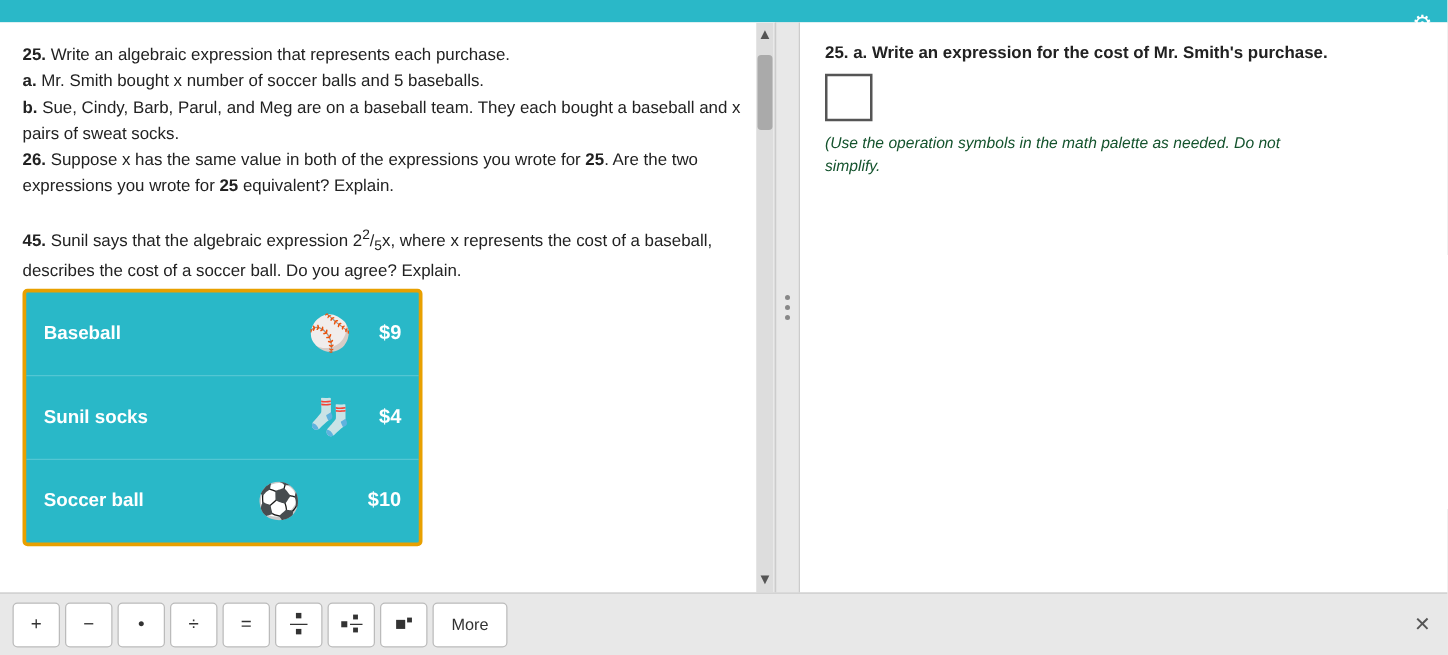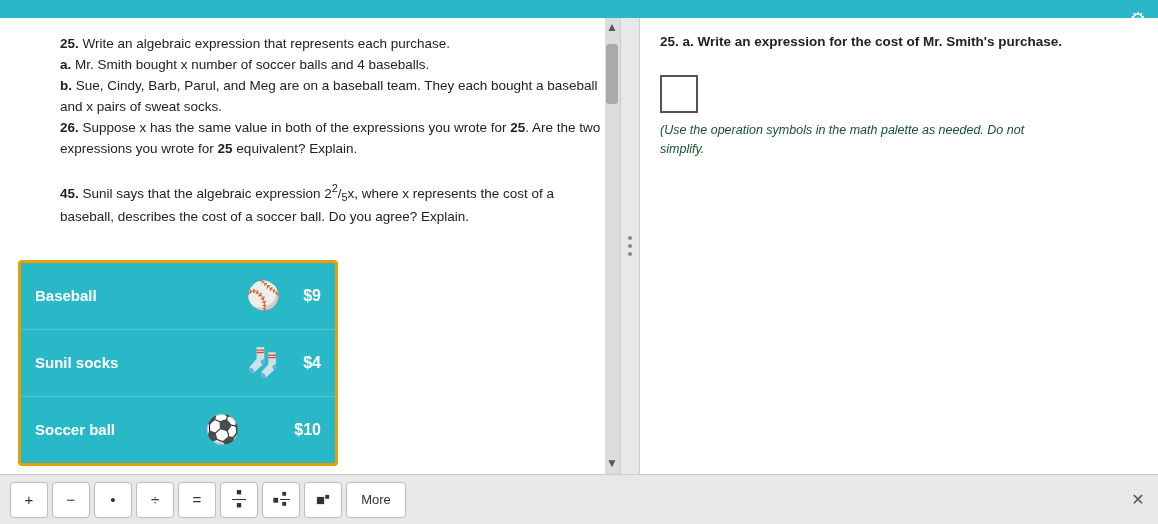--- a/index.html
+++ b/index.html
@@ -31,29 +31,28 @@
       padding: 16px 18px;
       position: relative;
       overflow: hidden;
       border-right: 1px solid #ddd;
     }
 
     .left-panel .question-text {
       font-size: 13.5px;
       line-height: 1.55;
       color: #222;
-      margin-left: 42px;
     }
 
     .question-num {
       font-weight: bold;
     }
 
     .price-table {
-      margin-top: 32px;
+      margin-top: 3px;
       border: 3px solid #e8a000;
       border-radius: 4px;
       overflow: hidden;
       width: 320px;
       background: #29b8c8;
     }
 
     .price-row {
       display: flex;
       align-items: center;
@@ -144,21 +143,21 @@
       flex: 1;
       background: white;
       padding: 16px 20px;
       position: relative;
     }
 
     .right-panel .question-header {
       font-size: 13.5px;
       font-weight: bold;
       color: #222;
-      margin-bottom: 26px;
+      margin-bottom: 10px;
     }
 
     .answer-box {
       width: 38px;
       height: 38px;
       border: 2px solid #555;
       margin-bottom: 8px;
     }
 
     .hint-text {
@@ -236,21 +235,21 @@
 
 <div class="settings-icon">⚙</div>
 
 <div class="main-content">
 
   <div class="left-panel">
     <div class="question-text">
       <span class="question-num">25.</span>
       <span> Write an algebraic expression that represents each purchase.</span><br>
       <span class="question-num">a.</span>
-      <span> Mr. Smith bought x number of soccer balls and 4 baseballs.</span><br>
+      <span> Mr. Smith bought x number of soccer balls and 5 baseballs.</span><br>
       <span class="question-num">b.</span>
       <span> Sue, Cindy, Barb, Parul, and Meg are on a baseball team. They each bought a baseball and x pairs of sweat socks.</span><br>
       <span class="question-num">26.</span>
       <span> Suppose x has the same value in both of the expressions you wrote for <strong>25</strong>. Are the two expressions you wrote for <strong>25</strong> equivalent? Explain.</span><br><br>
       <span class="question-num">45.</span>
       <span> Sunil says that the algebraic expression 2</span><span style="font-size:11px; vertical-align:super;">2</span><span style="font-size:13px;">/</span><span style="font-size:11px; vertical-align:sub;">5</span><span>x, where x represents the cost of a baseball, describes the cost of a soccer ball. Do you agree? Explain.</span>
     </div>
 
     <div class="price-table">
       <div class="price-row">

